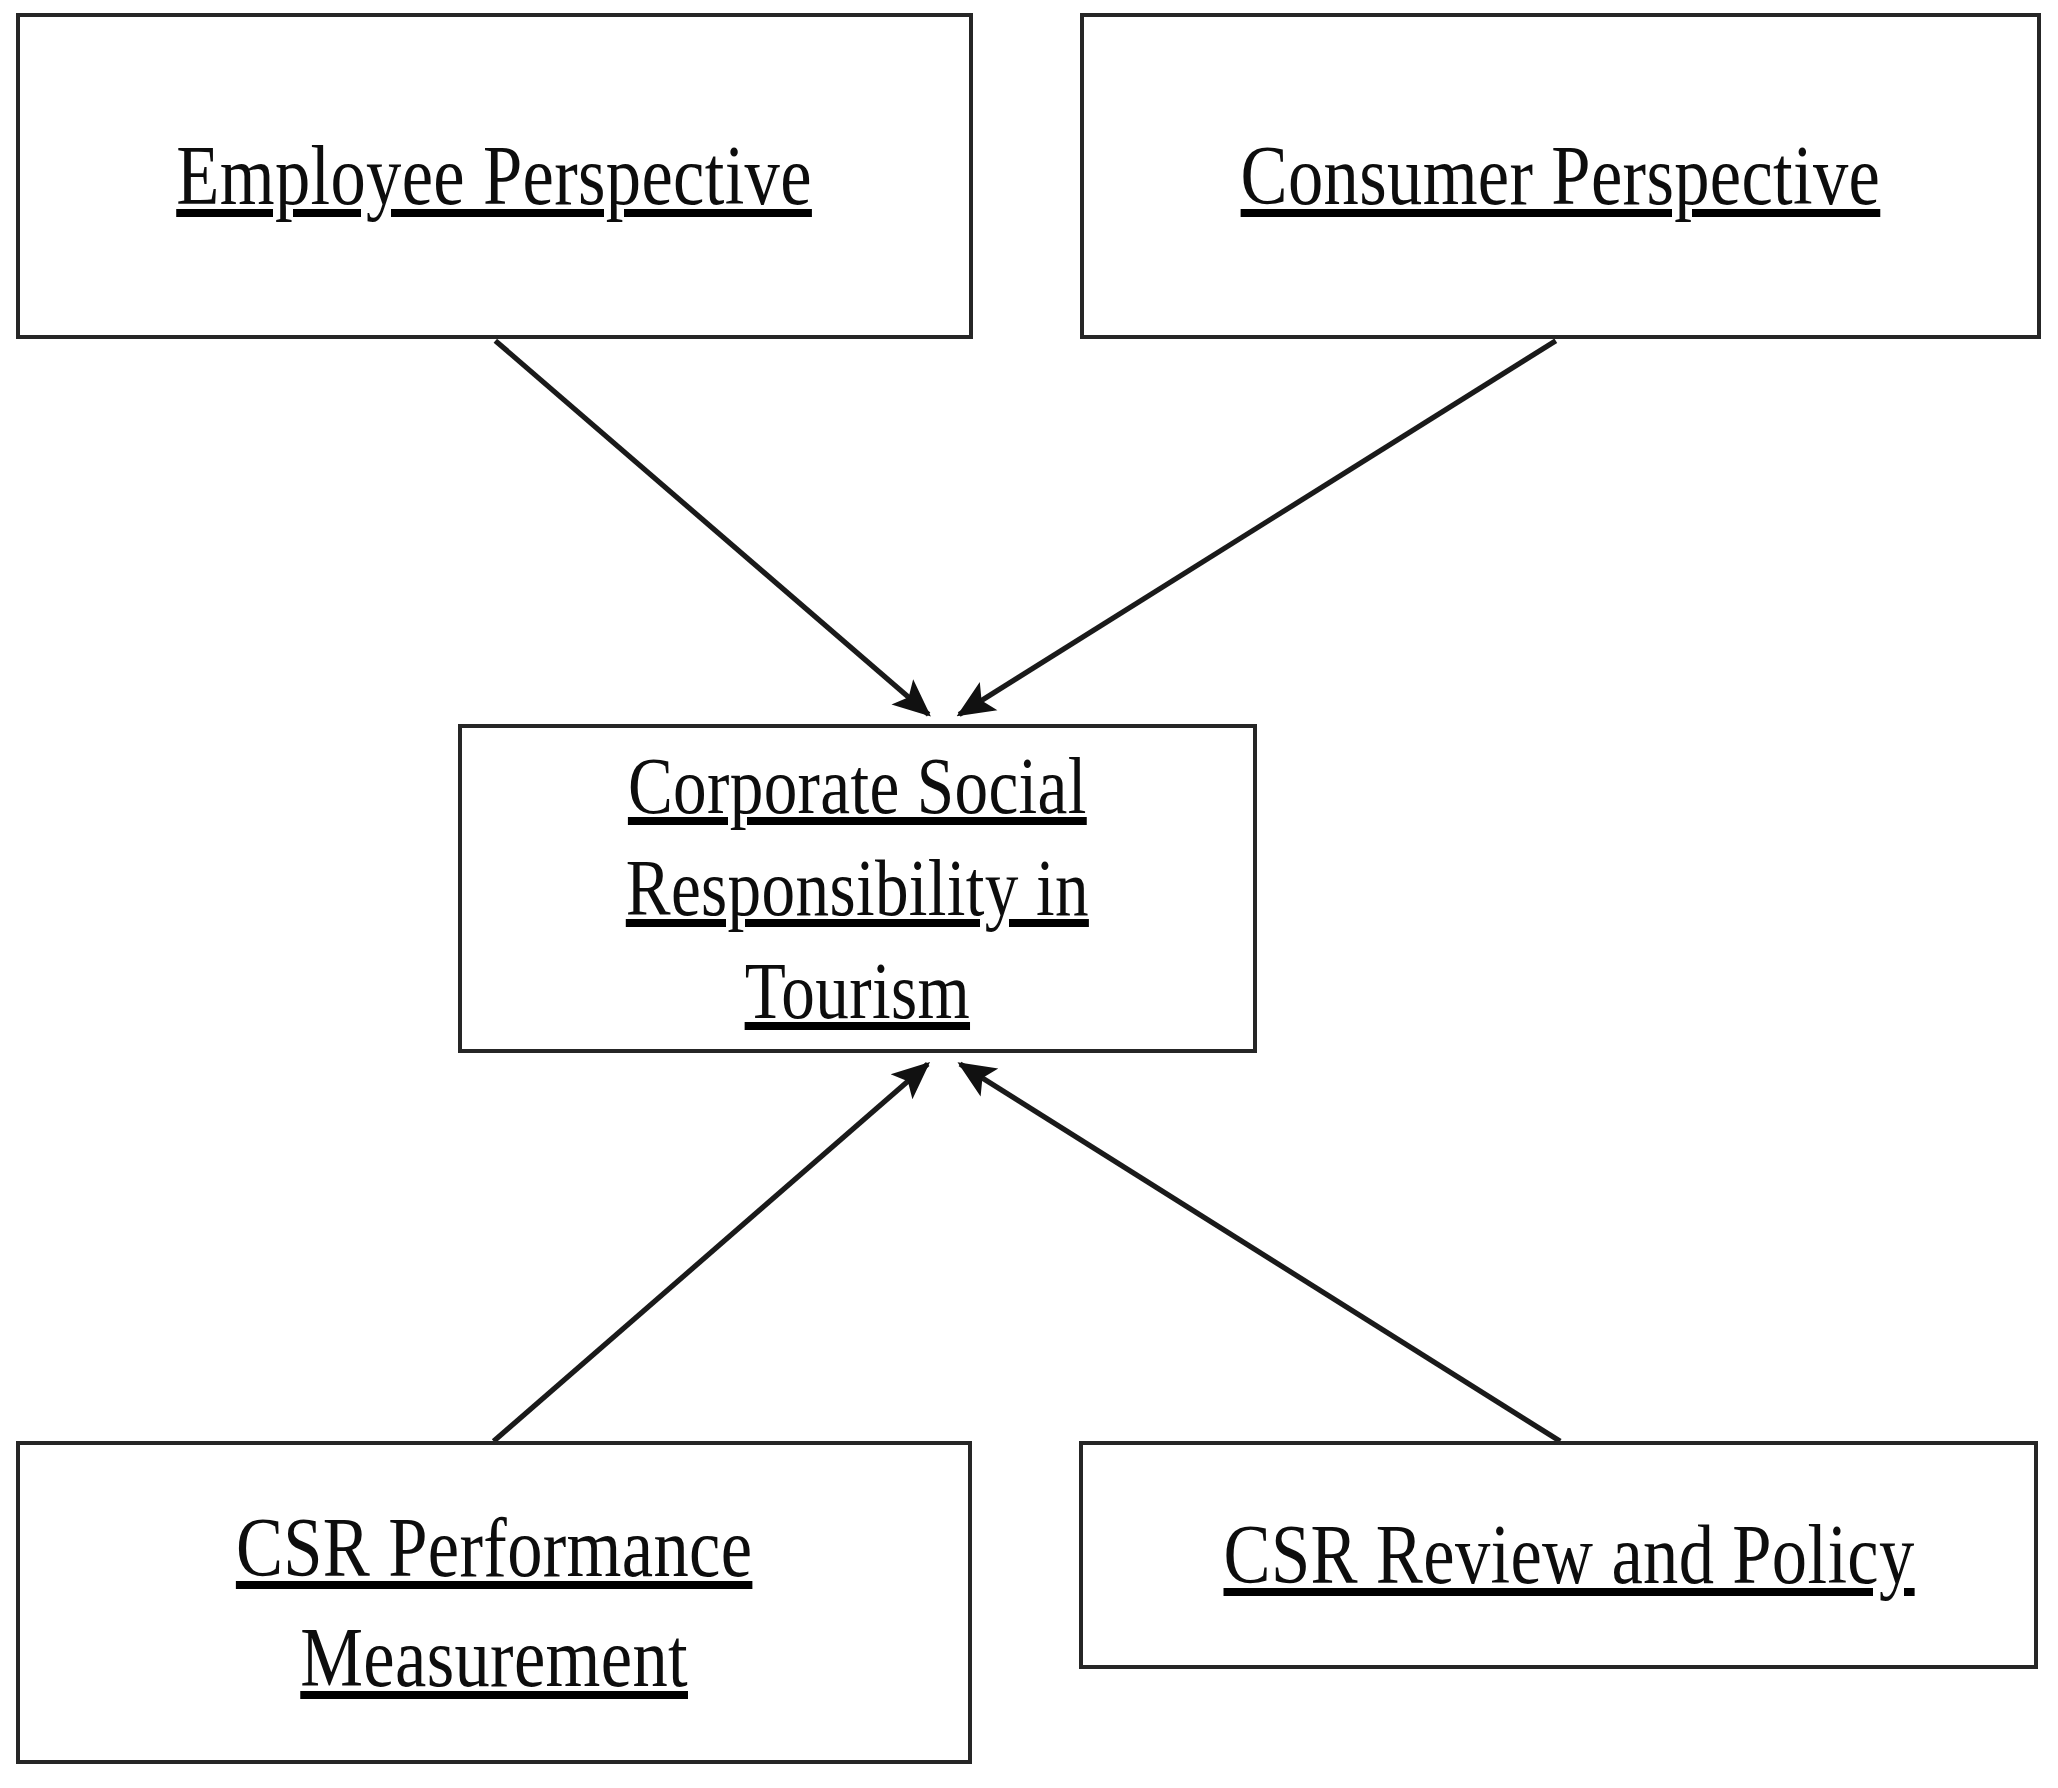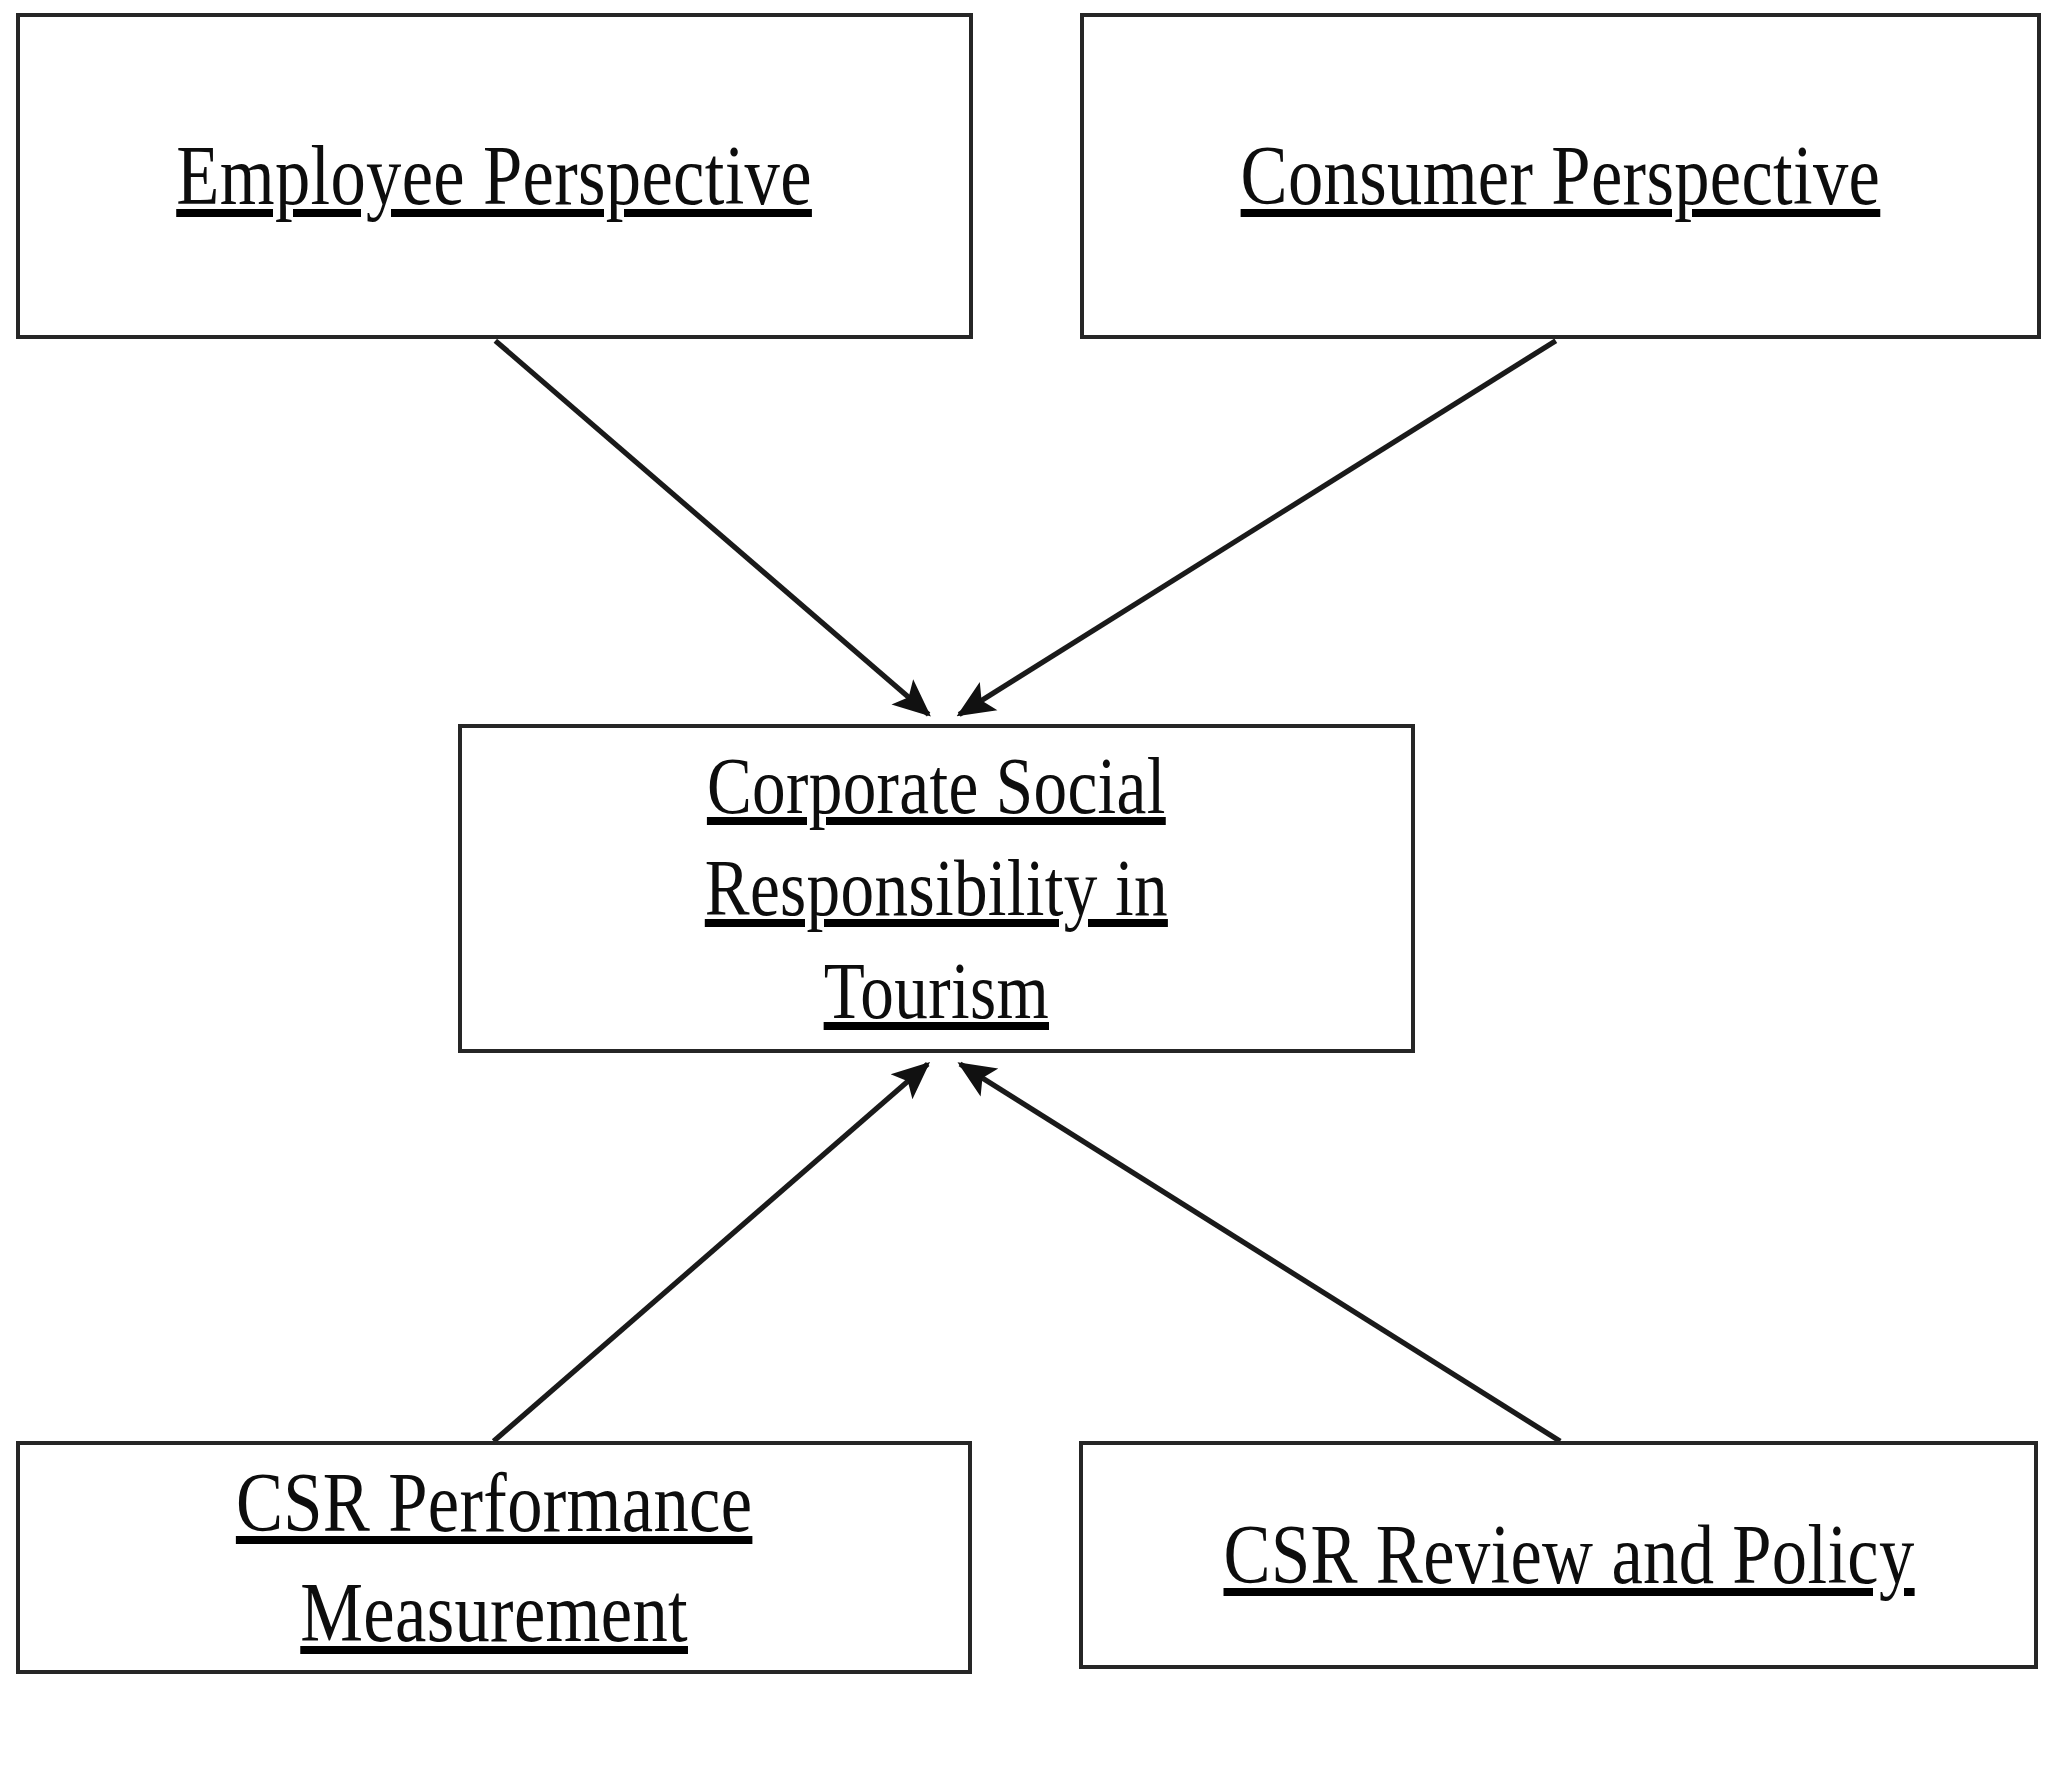--- a/index.html
+++ b/index.html
@@ -50,24 +50,24 @@
     padding: 0 15.7px;
   }
   
   #node-employee-perspective {
     left: 15.7px;  top: 13px;  width: 957px; height: 326px;
   }
   #node-consumer-perspective {
     left: 1080px; top: 13px; width: 961px; height: 326px;
   }
   #node-csr-tourism {
-    left: 458px; top: 724px; width: 957px; height: 329px;
+    left: 458px; top: 724px; width: 799px; height: 329px;
   }
   #node-csr-performance-measurement {
-    left: 15.7px; top: 1441px; width: 956px; height: 233px;
+    left: 15.7px; top: 1441px; width: 956px; height: 323px;
   }
   #node-csr-review-policy {
     left: 1079px; top: 1441px; width: 959px; height: 228px; padding-left: 22px;
   }
   #node-csr-tourism .node-label { font-size: 80px; line-height: 1.28; }
   #node-csr-performance-measurement .node-label { line-height: 1.30; }
 </style>
 </head>
 <body>
 

